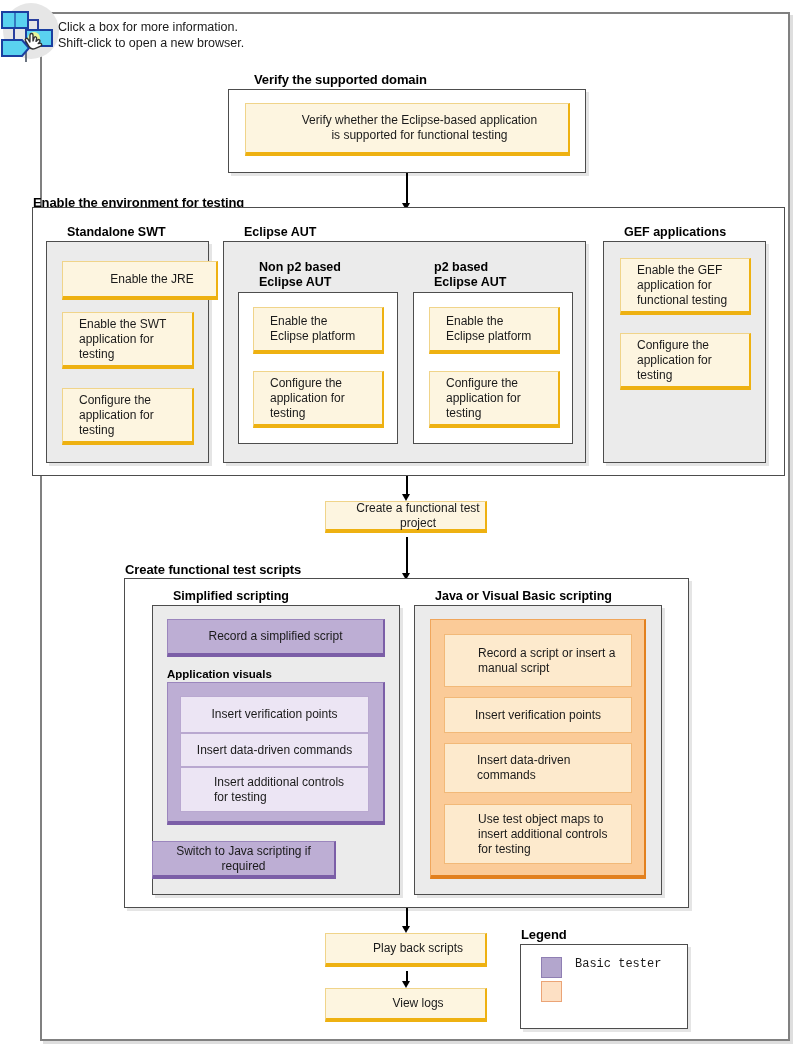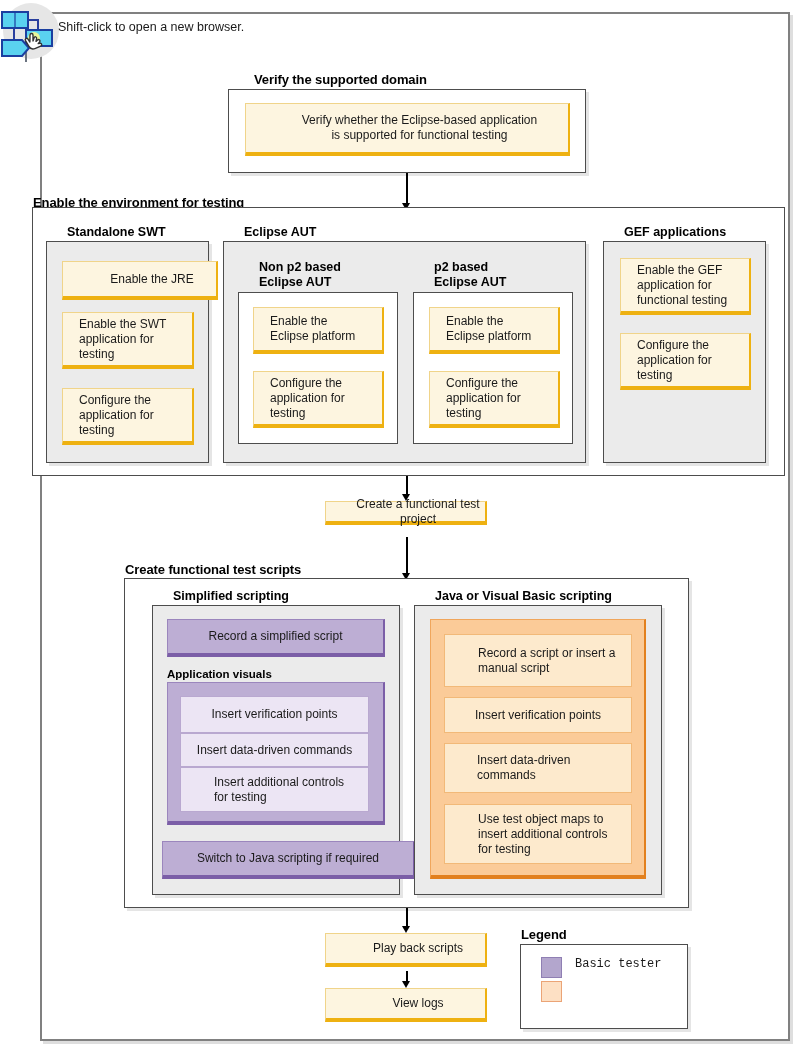--- a/index.html
+++ b/index.html
@@ -187,20 +187,21 @@
     <path d="M2 40 H22 L29 48 L22 56 H2 Z" fill="#5ad2f0" stroke="#1b3fa0" stroke-width="2"></path>
 
     <path d="M30 35 c0-2 3-2 3 0 v6 l1-3 c0.5-2 3-1.3 2.6 0.6 l-0.6 2.8
              1.6-1.4 c1.4-1.2 3.2 0.6 2 2 l-1.4 1.6 1.8-0.3
              c1.8-0.3 2.4 2.1 0.7 2.8 l-5.2 2.2 c-2.6 1.1-5.3 0.4-6.6-1.9
              l-3.4-5.8 c-1-1.7 1.4-3.2 2.5-1.5 l1.9 2.9 Z" fill="#ffffff" stroke="#333333" stroke-width="1.4" stroke-linejoin="round"></path>
   </svg>
 </div>
 
 <div class="abs" id="hint-text">
+  <div>Click a box for more information.</div>
   <div>Shift-click to open a new browser.</div>
 </div>
 
 <div class="abs group-title" style="left:230px; top:72px;margin-left:24px;">Verify the supported domain</div>
 
 <div class="abs container-white-shadow" style="left:228px; top:89px; width:358px; height:84px;"></div>
 
 <div class="abs node node-yellow node-center" style="left:245px; top:103px; width:325px; height:53px;">Verify whether the Eclipse-based application
 is supported for functional testing</div>
 
@@ -261,21 +262,21 @@
 application for
 functional testing</div>
 
 <div class="abs node node-yellow node-left" style="left:620px; top:333px; width:131px; height:57px;">Configure the
 application for
 testing</div>
 
 <div class="abs conn-v" style="left:406px; top:476px; height:21px;"></div>
 <div class="abs arrow-down" style="left:402px; top:494px;"></div>
 
-<div class="abs node node-yellow node-center" style="left:325px; top:501px; width:162px; height:24px;">Create a functional test project</div>
+<div class="abs node node-yellow node-center" style="left:325px; top:501px; width:162px; height:32px;">Create a functional test project</div>
 
 <div class="abs conn-v" style="left:406px; top:537px; height:39px;"></div>
 <div class="abs arrow-down" style="left:402px; top:573px;"></div>
 
 <div class="abs group-title" style="left:125px; top:562px;">Create functional test scripts</div>
 
 <div class="abs container-white-shadow" style="left:124px; top:578px; width:565px; height:330px;"></div>
 
 <div class="abs sub-title" style="left:153px; top:589px;">Simplified scripting</div>
 
@@ -287,21 +288,21 @@
 
 <div class="abs node-orange-frame" style="left:167px; top:682px; width:218px; height:143px; background:#bdaed4; border:1px solid #9b86bd; border-bottom:4px solid #7b5ea7; border-right:2px solid #7b5ea7;"></div>
 
 <div class="abs node node-purple-light node-center" style="left:180px; top:696px; width:189px; height:37px;">Insert verification points</div>
 
 <div class="abs node node-purple-light node-center" style="left:180px; top:733px; width:189px; height:34px;">Insert data-driven commands</div>
 
 <div class="abs node node-purple-light node-left" style="left:180px; top:767px; width:189px; height:45px; padding-left:33px;">Insert additional controls
 for testing</div>
 
-<div class="abs node node-purple node-center" style="left:162px; top:841px; width:253px; height:38px;">Switch to Java scripting if required</div>
+<div class="abs node node-purple node-center" style="left:152px; top:841px; width:184px; height:38px;">Switch to Java scripting if required</div>
 
 <div class="abs sub-title" style="left:415px; top:589px;">Java or Visual Basic scripting</div>
 
 <div class="abs container-gray" style="left:414px; top:605px; width:248px; height:290px;"></div>
 
 <div class="abs node-orange-frame" style="left:430px; top:619px; width:216px; height:260px;"></div>
 
 <div class="abs node node-orange-light node-left" style="left:444px; top:634px; width:188px; height:53px; padding-left:33px;">Record a script or insert a
 manual script</div>
 

